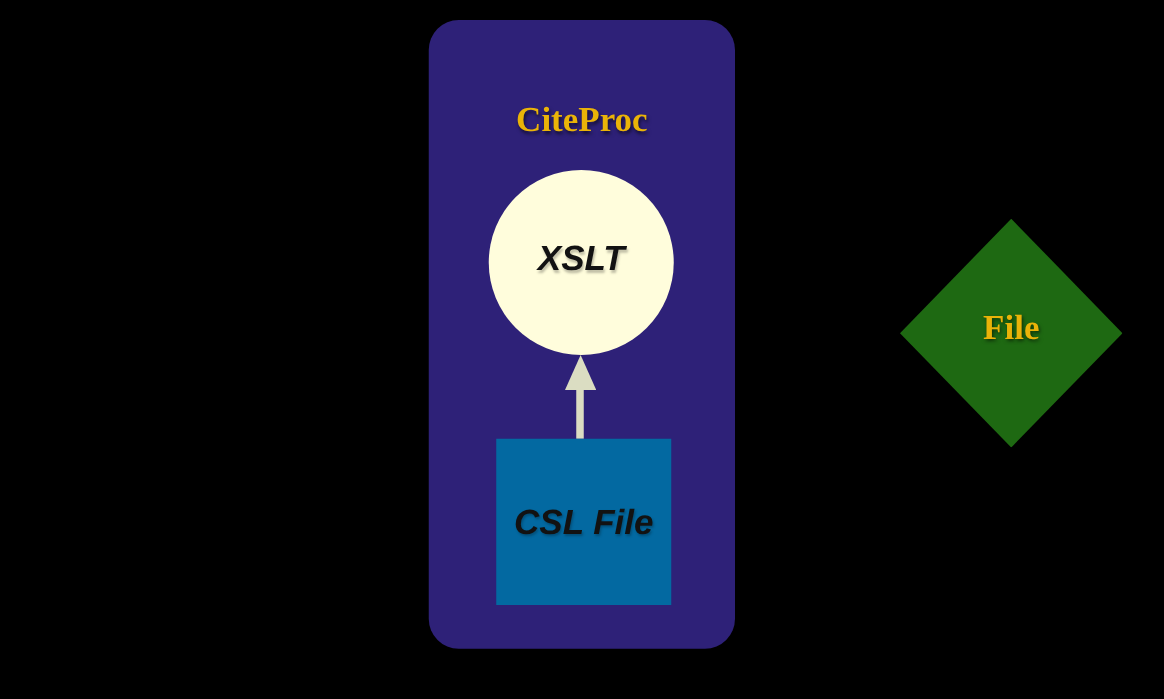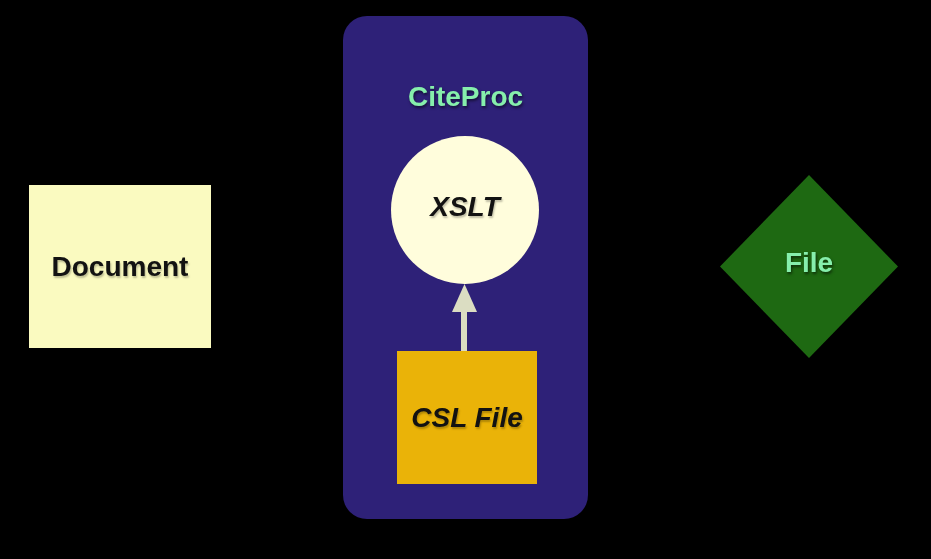--- a/index.html
+++ b/index.html
@@ -19,22 +19,23 @@
     font-weight: bold;
     font-size: 28px;
     line-height: 34px;
     white-space: nowrap;
   }
   .dark-label {
     color: #121212;
     text-shadow: 1px 2px 2px rgba(0,0,0,0.25);
   }
   .light-label {
-    color: #86efac;
+    color: #eab308;
     text-shadow: 1px 2px 3px rgba(0,0,0,0.55);
+    font-family: Liberation Serif, serif;
   }
   .italic { font-style: italic; }
 
   
   .document-node {
     position: absolute;
     left: 29px; top: 185px;
     width: 182px; height: 163px;
     background: #FAFAC0;
     display: flex;
@@ -107,38 +108,35 @@
     align-items: center;
     justify-content: center;
   }
   .bibdb-node .node-label { margin-top: -8px; }
 </style>
 </head>
 <body>
 
 <div class="canvas">
 
-  <div class="document-node" style="background-color: rgb(250, 250, 192);">
-    <span class="node-label dark-label">Document</span>
-  </div>
 
   <div class="citeproc-node" style="background-color: rgb(46, 33, 120);">
 
     <div class="citeproc-title node-label light-label">CiteProc</div>
 
     <div class="xslt-node" style="background-color: rgb(255, 253, 220);">
       <span class="node-label dark-label italic">XSLT</span>
     </div>
 
     <div>
       <div class="arrow-head" style="background-color: rgb(219, 221, 194);"></div>
       <div class="arrow-shaft" style="background-color: rgb(219, 221, 194);"></div>
     </div>
 
-    <div class="csl-node" style="background-color: #eab308;">
+    <div class="csl-node" style="background-color: #0369a1;">
       <span class="node-label dark-label italic">CSL File</span>
     </div>
   </div>
 
   <div class="bibdb-node" style="background-color: rgb(30, 105, 18);">
     <span class="node-label light-label">File</span>
   </div>
 
 </div>
 

